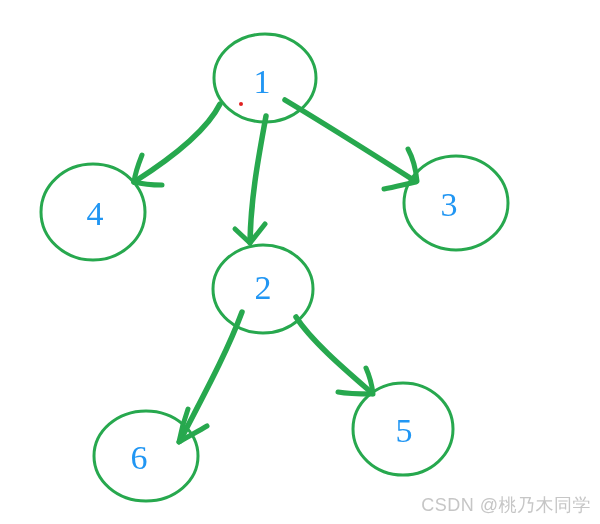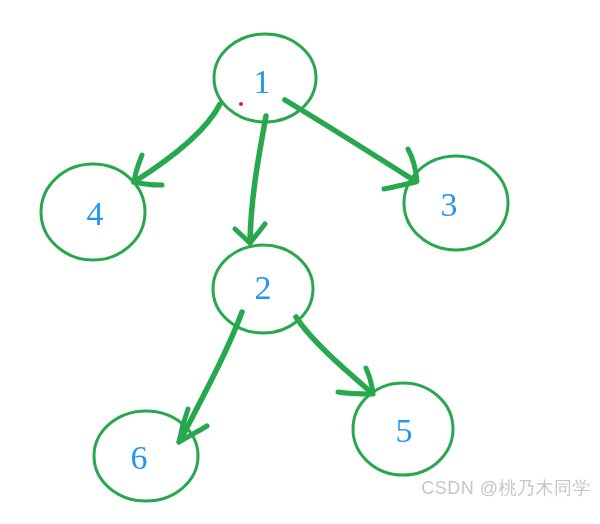--- a/index.html
+++ b/index.html
@@ -21,21 +21,21 @@
     top: 0;
   }
   .canvas text {
     font-family: "Liberation Serif", "DejaVu Serif", serif;
     font-size: 34px;
     text-anchor: middle;
   }
   .watermark {
     position: absolute;
     right: 9px;
-    bottom: 24px;
+    bottom: 7px;
     font-size: 18px;
     letter-spacing: 0.5px;
     color: #c6c6c6;
     text-shadow: 1px 1px 0 #ffffff;
     user-select: none;
     white-space: nowrap;
   }
 </style>
 </head>
 <body>

